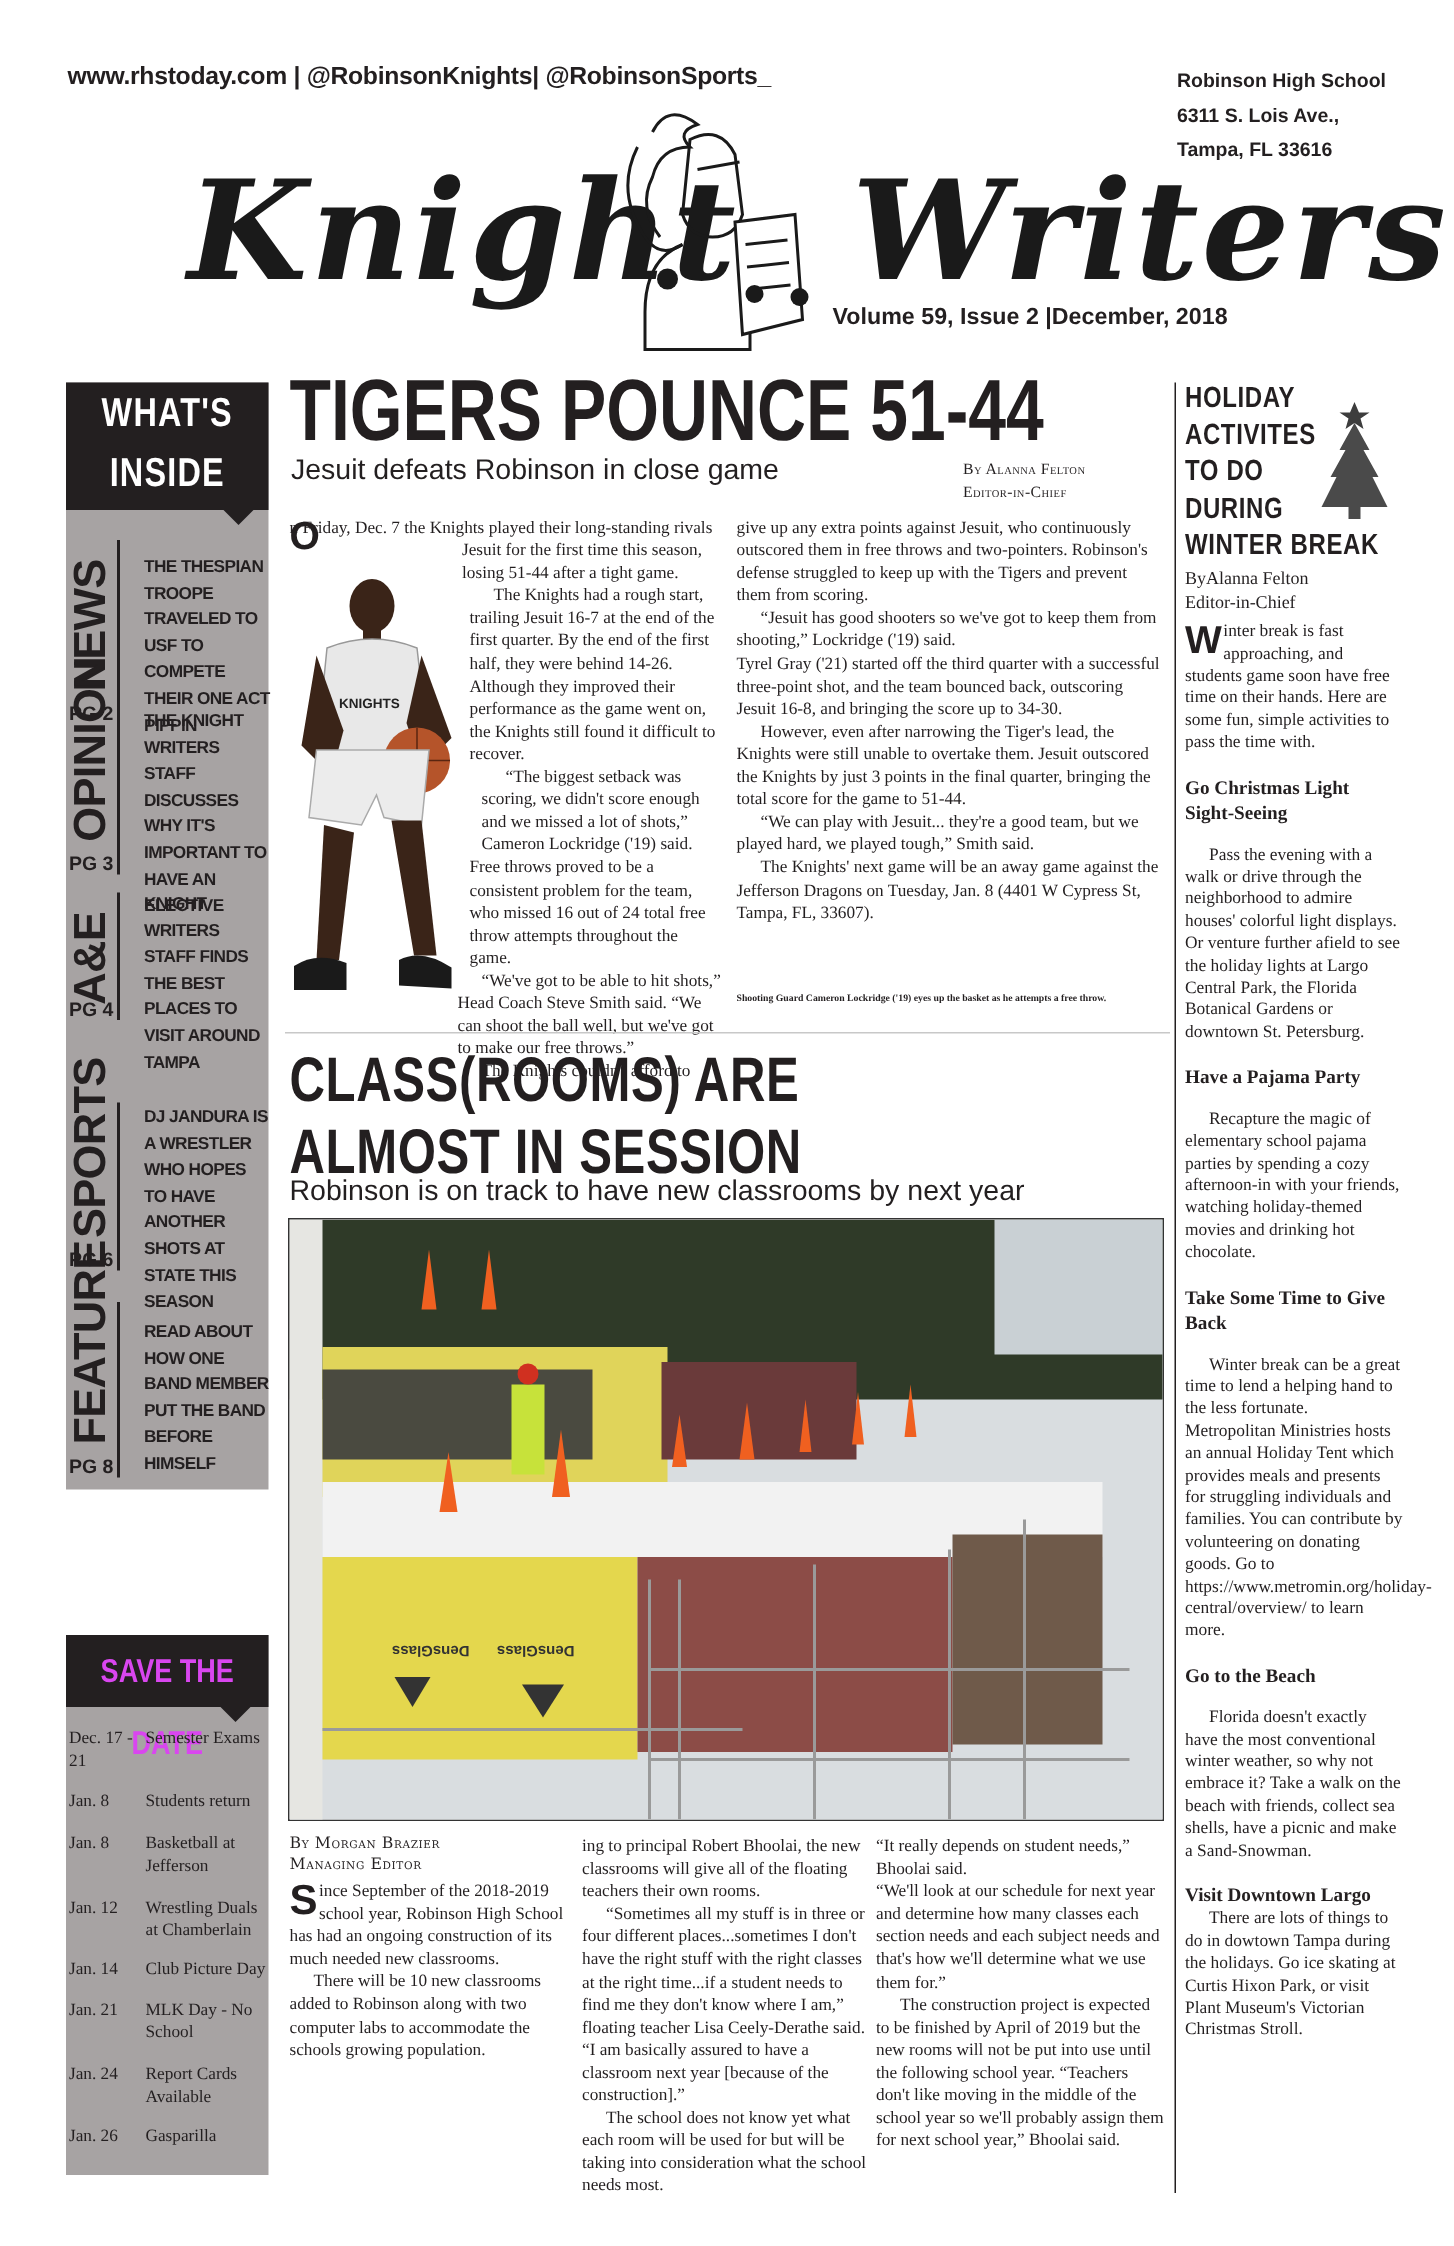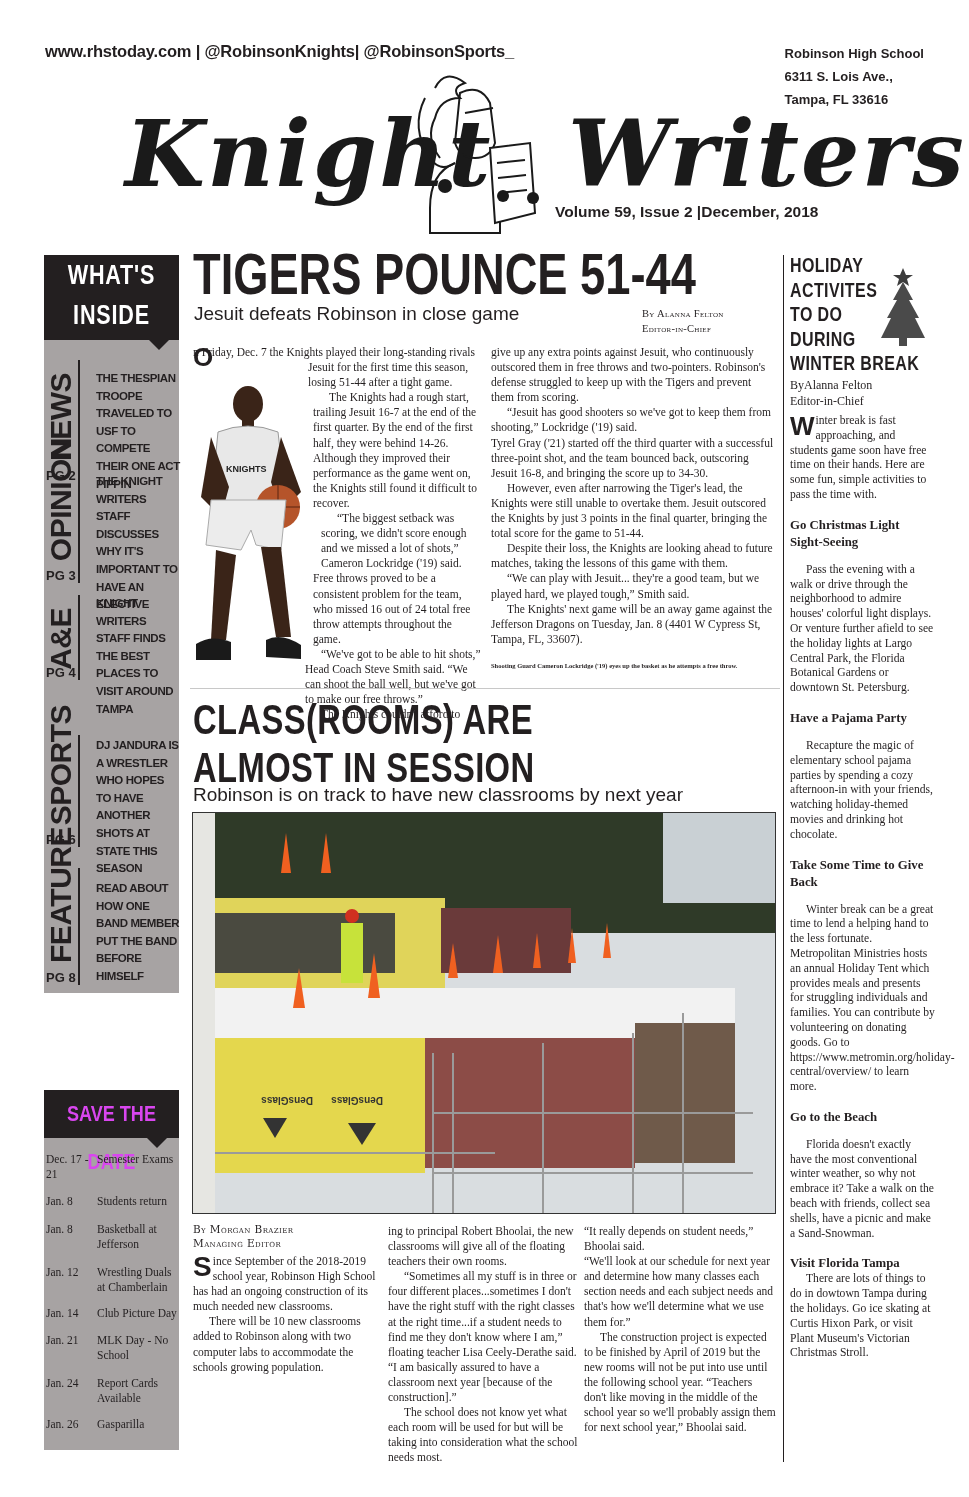--- a/index.html
+++ b/index.html
@@ -209,21 +209,20 @@
   <p style="padding-left:128px;" class="ind">“The biggest setback was scoring, we didn't score enough and we missed a lot of shots,” Cameron Lockridge ('19) said.</p>
   <p style="padding-left:120px;">Free throws proved to be a consistent problem for the team, who missed 16 out of 24 total free throw attempts throughout the game.</p>
   <p style="padding-left:112px;" class="ind">“We've got to be able to hit shots,” Head Coach Steve Smith said. “We can shoot the ball well, but we've got to make our free throws.”</p>
   <p style="padding-left:112px;" class="ind">The Knights couldn't afford to</p>
 </div>
 <div class="abs body" id="story1-col2">
   <p>give up any extra points against Jesuit, who continuously outscored them in free throws and two-pointers. Robinson's defense struggled to keep up with the Tigers and prevent them from scoring.</p>
   <p class="ind">“Jesuit has good shooters so we've got to keep them from shooting,” Lockridge ('19) said.</p>
   <p>Tyrel Gray ('21) started off the third quarter with a successful three-point shot, and the team bounced back, outscoring Jesuit 16-8, and bringing the score up to 34-30.</p>
   <p class="ind">However, even after narrowing the Tiger's lead, the Knights were still unable to overtake them. Jesuit outscored the Knights by just 3 points in the final quarter, bringing the total score for the game to 51-44.</p>
-  <p class="ind">Despite their loss, the Knights are looking ahead to future matches, taking the lessons of this game with them.</p>
   <p class="ind">“We can play with Jesuit... they're a good team, but we played hard, we played tough,” Smith said.</p>
   <p class="ind">The Knights' next game will be an away game against the Jefferson Dragons on Tuesday, Jan. 8 (4401 W Cypress St, Tampa, FL, 33607).</p>
 </div>
 <div class="abs" id="caption1">Shooting Guard Cameron Lockridge ('19) eyes up the basket as he attempts a free throw.</div>
 <div class="rule-h" style="left:190px;top:688px;width:590px;"></div>
 
 <div class="abs" id="h2">CLASS(ROOMS) ARE ALMOST IN SESSION</div>
 <div class="abs" id="dek2">Robinson is on track to have new classrooms by next year</div>
 <div class="abs" id="photo">
   <svg width="584" height="402" viewBox="0 0 584 402">
@@ -306,15 +305,15 @@
 
   <div class="sub">Have a Pajama Party</div>
   <p class="rbody ind">Recapture the magic of elementary school pajama parties by spending a cozy afternoon-in with your friends, watching holiday-themed movies and drinking hot chocolate.</p>
 
   <div class="sub">Take Some Time to Give Back</div>
   <p class="rbody ind">Winter break can be a great time to lend a helping hand to the less fortunate. Metropolitan Ministries hosts an annual Holiday Tent which provides meals and presents for struggling individuals and families. You can contribute by volunteering on donating goods. Go to https://www.metromin.org/holiday-central/overview/ to learn more.</p>
 
   <div class="sub">Go to the Beach</div>
   <p class="rbody ind">Florida doesn't exactly have the most conventional winter weather, so why not embrace it? Take a walk on the beach with friends, collect sea shells, have a picnic and make a Sand-Snowman.</p>
 
-  <div class="sub tight">Visit Florida Tampa</div>
+  <div class="sub tight">Visit Downtown Largo</div>
   <p class="rbody ind">There are lots of things to do in dowtown Tampa during the holidays. Go ice skating at Curtis Hixon Park, or visit Plant Museum's Victorian Christmas Stroll.</p>
 </div>
 
 </body></html>

